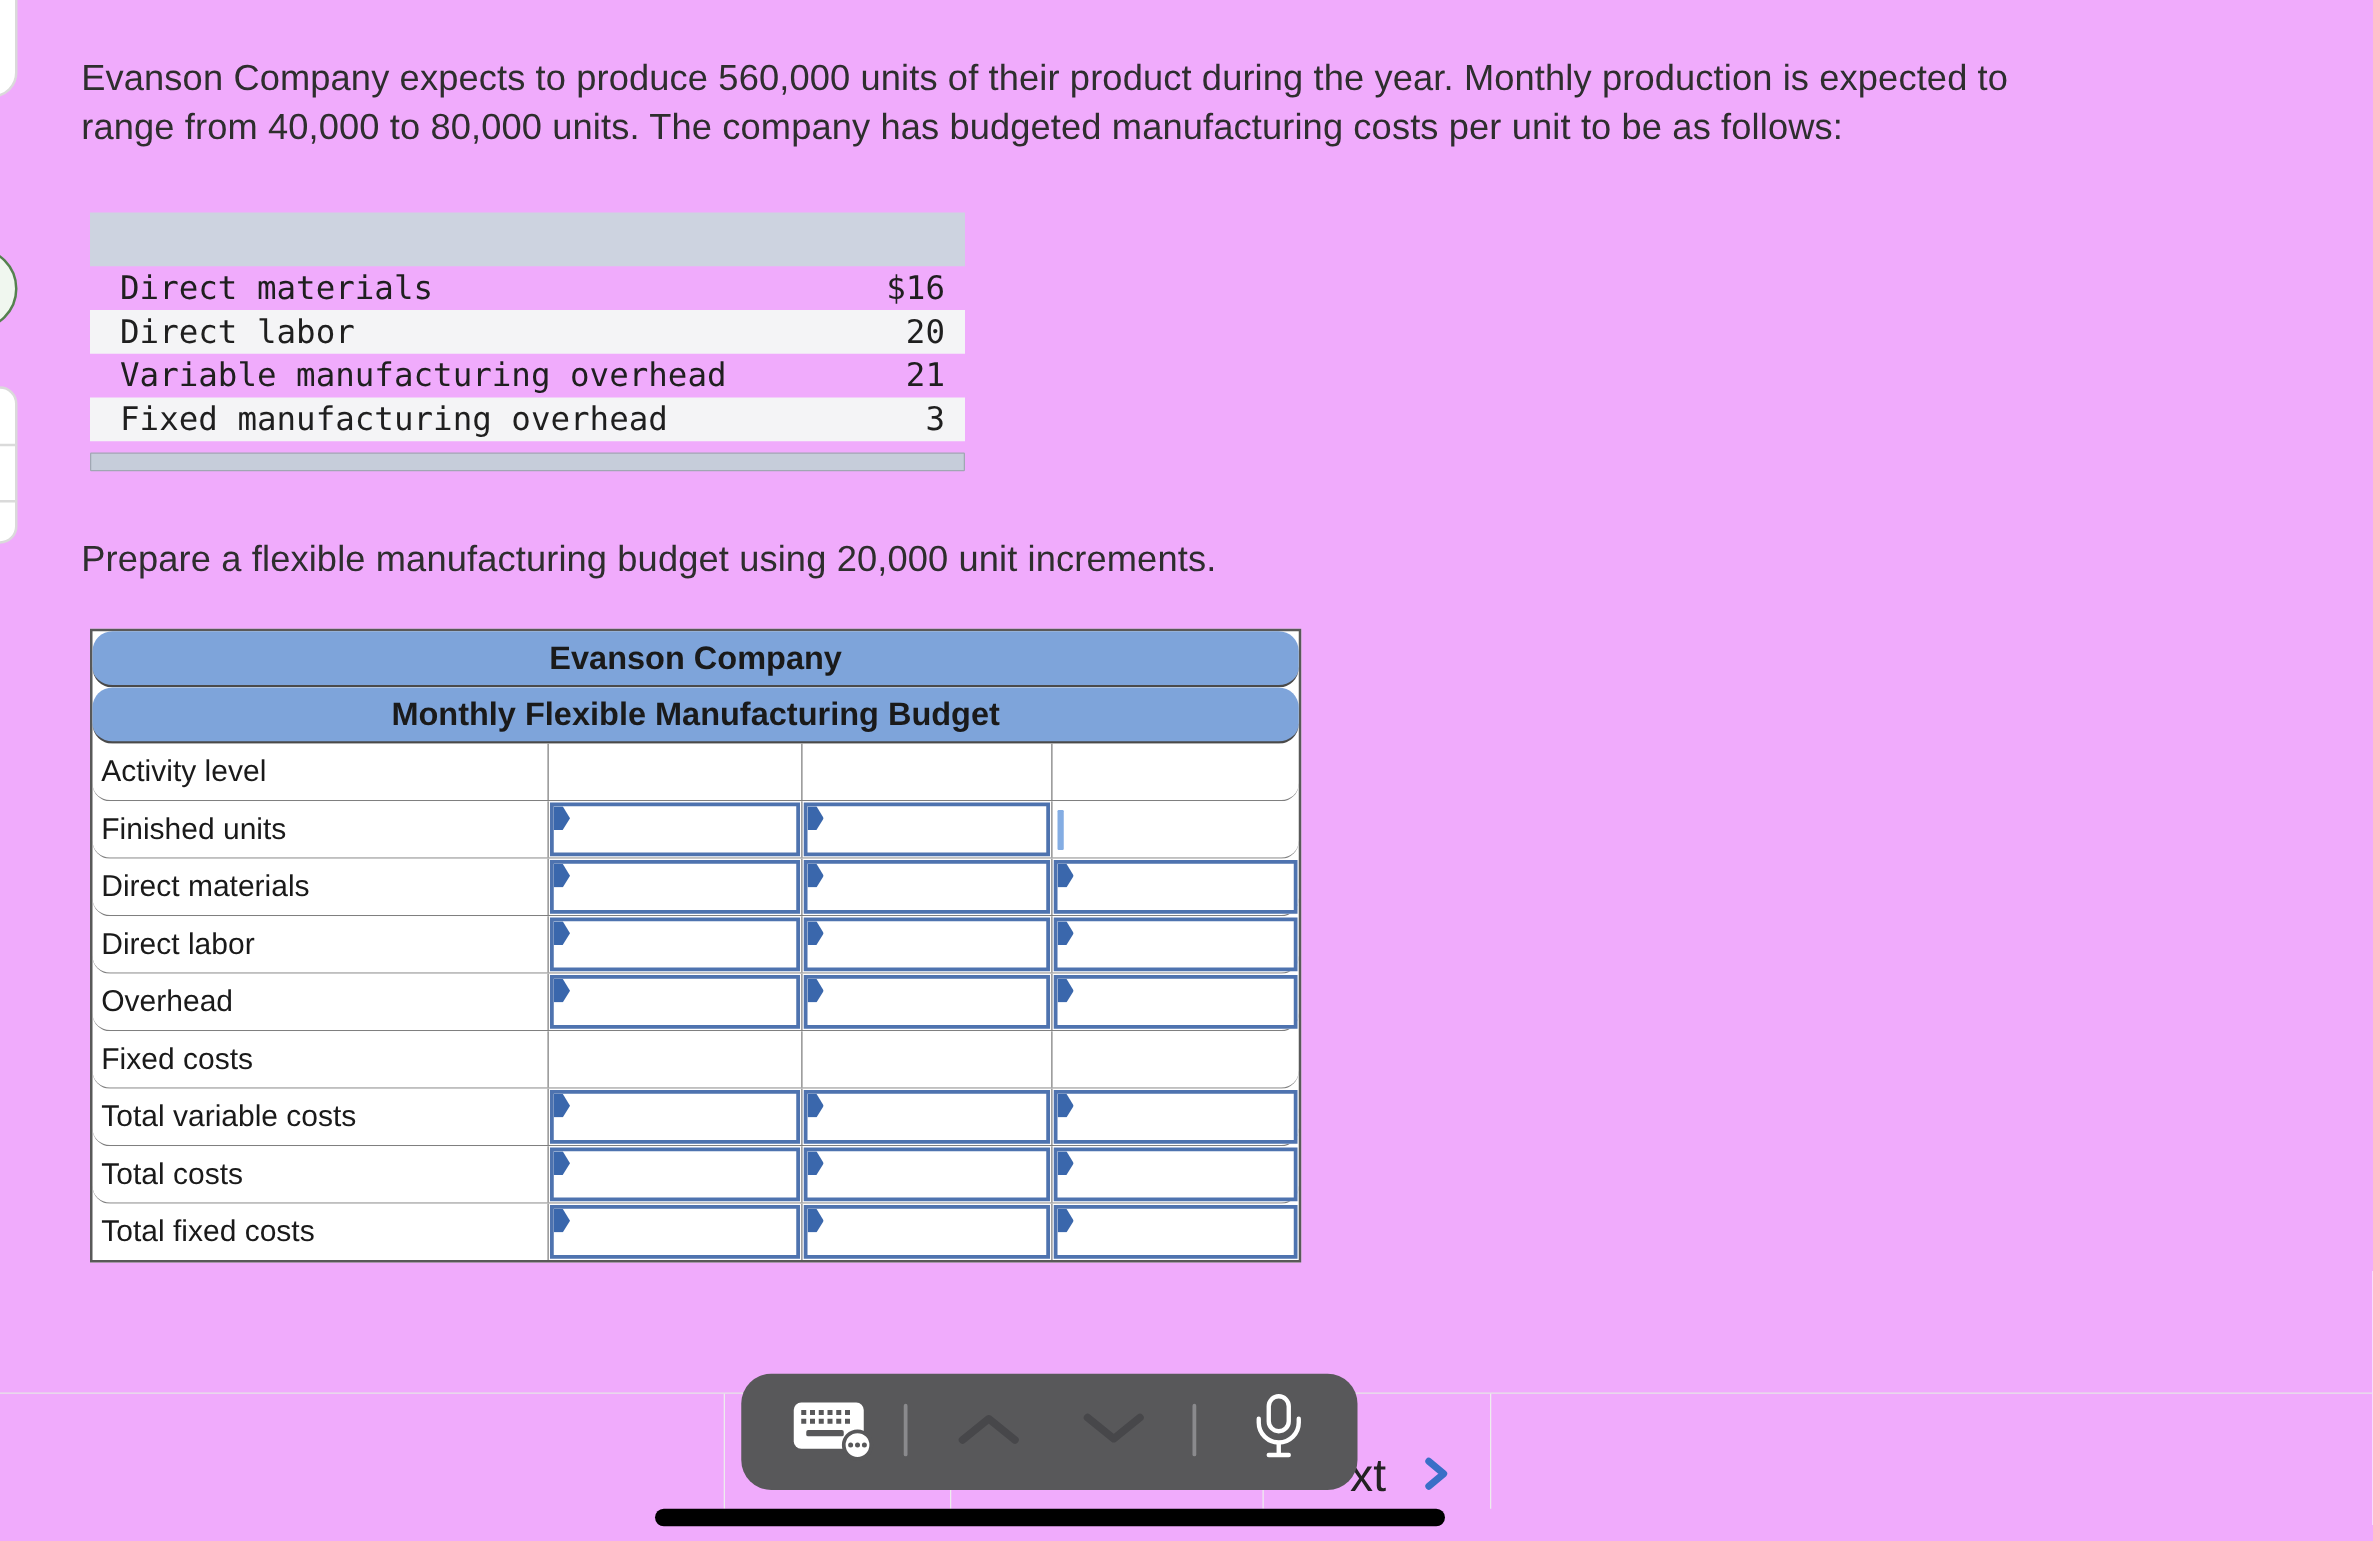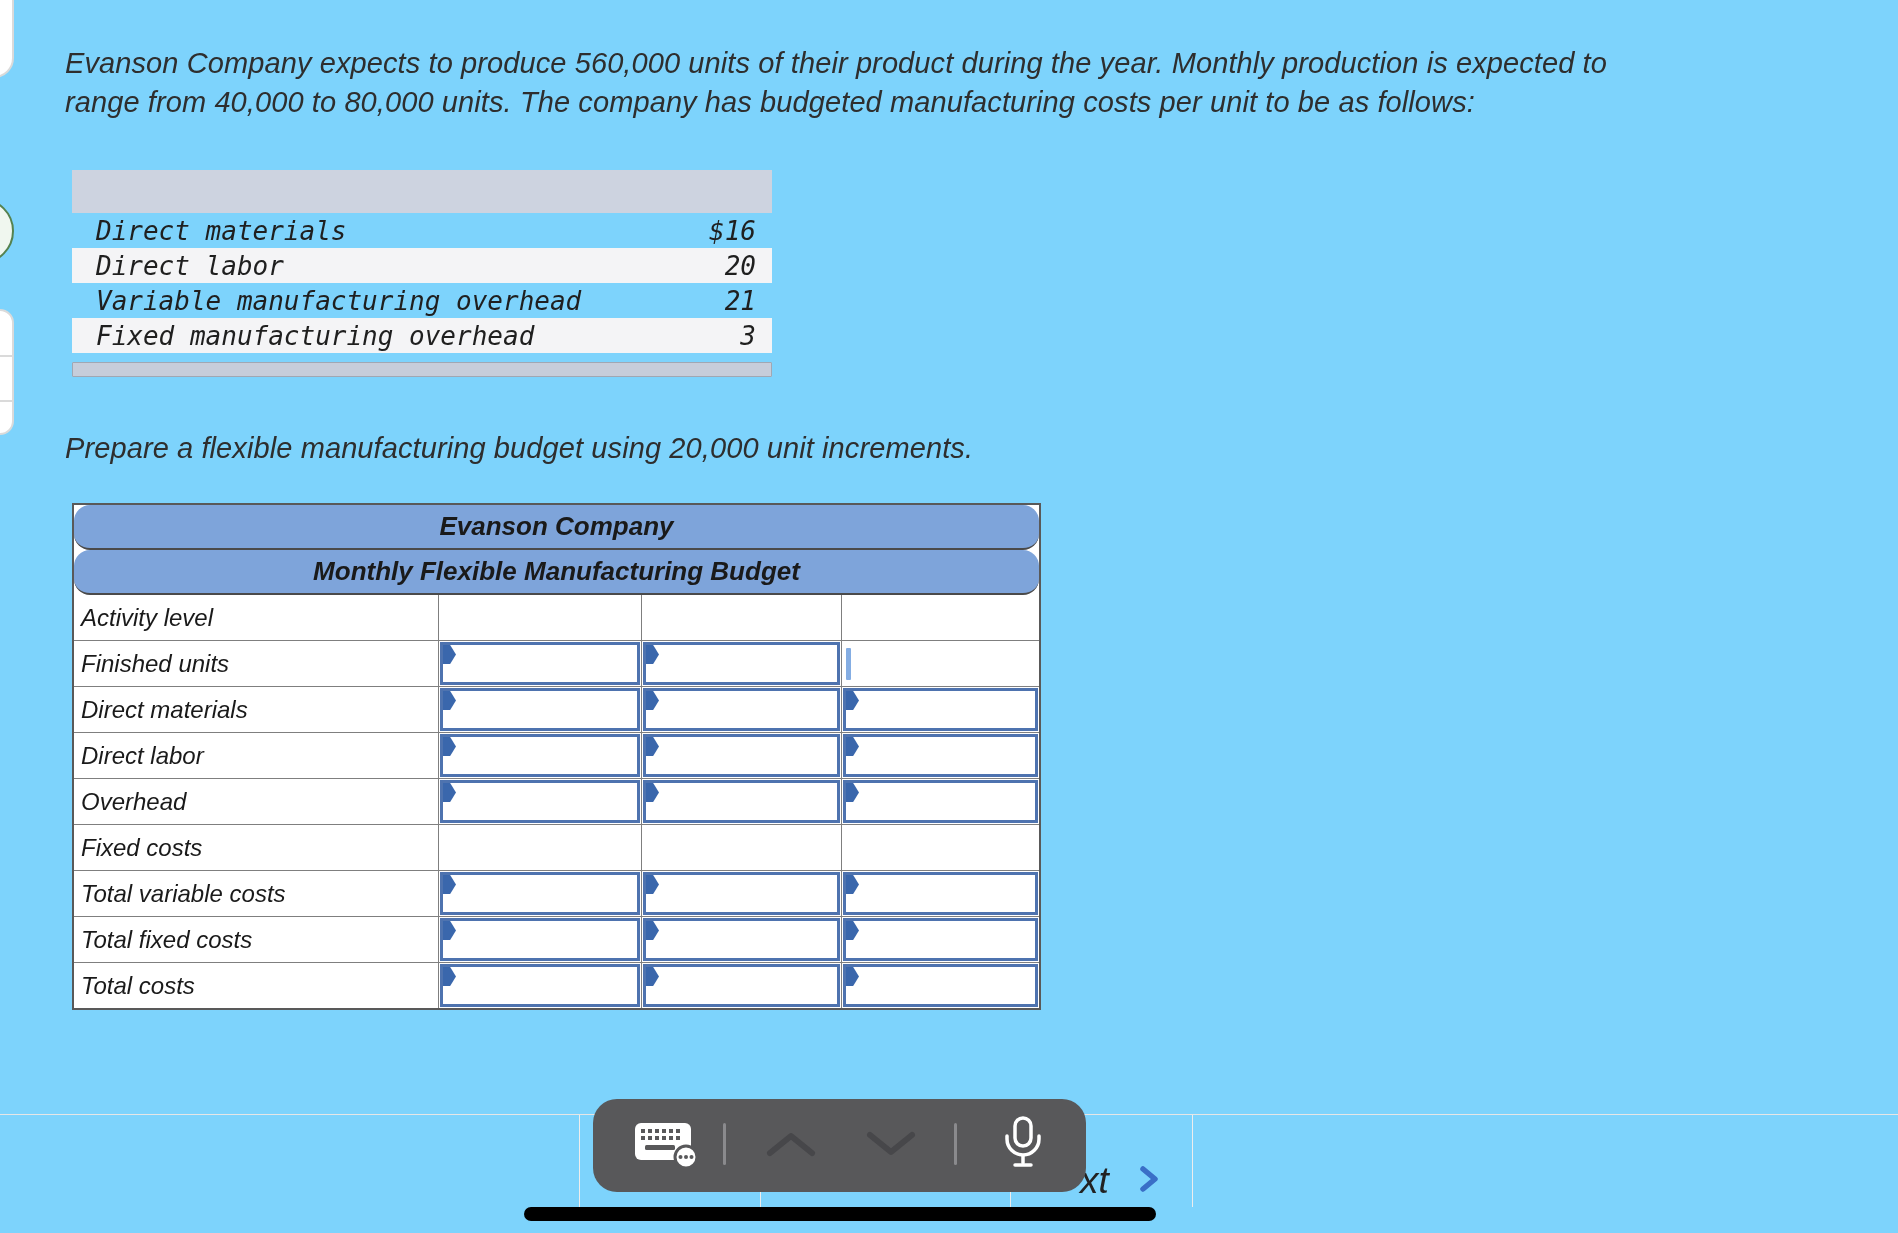--- a/index.html
+++ b/index.html
@@ -1,17 +1,17 @@
 <!DOCTYPE html>
 <html style="--text_dark: #2E2E2E; --header_blue: #7EA4DA; --table_border_dark: #595959; --grid_line: #7F7F7F; --input_border: #4E73AF; --flag_blue: #3A67AC; --caret_blue: #84ADE3; --cost_header_bar: #CDD3E0; --row_stripe: #F4F4F6; --scrollbar_track: #C6CDDA; --scrollbar_border: #A0A7B3; --toolbar_bg: #58585A; --toolbar_icon: #FFFFFF; --toolbar_disabled: #47474A; --toolbar_separator: #8A8A8D; --next_blue: #3A6FC7; --home_indicator: #000000; --fragment_border: #DADADA; --green_circle_border: #55824F; --green_circle_fill: #F0F7EF; --footer_line: #E6E6E6;"><head>
 <meta charset="utf-8">
 <style>
   html,body{margin:0;padding:0;background:#fff;}
-  .canvas{position:relative;width:1898px;height:1233px;background:#7dd3fc;overflow:hidden;
-          font-family:"Liberation Sans",sans-serif;color:var(--text_dark);font-style:italic;}
+  .canvas{position:relative;width:1898px;height:1233px;background:#f0abfc;overflow:hidden;
+          font-family:"Liberation Sans",sans-serif;color:var(--text_dark);}
 
   
   .frag-card{position:absolute;left:-58px;top:-42px;width:68px;height:116px;background:#fff;
              border:2px solid var(--fragment_border);border-radius:20px;}
   .frag-circle{position:absolute;left:-52px;top:198px;width:62px;height:62px;border-radius:50%;
                background:var(--green_circle_fill);border:2.5px solid var(--green_circle_border);}
   .frag-stack{position:absolute;left:-44px;top:309px;width:54px;height:122px;background:#fff;
               border:2px solid var(--fragment_border);border-radius:14px;}
   .frag-stack .div1,.frag-stack .div2{position:absolute;left:0;right:0;height:2px;background:var(--fragment_border);}
   .frag-stack .div1{top:44px}.frag-stack .div2{top:89px}
@@ -31,21 +31,21 @@
                   box-sizing:border-box;border-radius:1px;}
 
   
   .instruction{position:absolute;left:65px;top:432px;font-size:29px;color:var(--text_dark);letter-spacing:0.1px;white-space:nowrap;}
 
   
   .budget{position:absolute;left:72px;top:503px;width:965px;border:2px solid var(--table_border_dark);background:#fff;}
   .bheader{height:43px;background:var(--header_blue);border-bottom:2px solid #4a4a4a;
            display:flex;align-items:center;justify-content:center;
            font-size:26px;font-weight:bold;color:#1a1a1a;border-radius:16px;}
-  .brow{display:flex;height:45px;border-bottom:1px solid var(--grid_line);}
+  .brow{display:flex;height:45px;border-bottom:1px solid var(--grid_line);border-radius:14px;}
   .brow:last-child{border-bottom:none;}
   .bcell{box-sizing:border-box;position:relative;}
   .blabel{width:365px;display:flex;align-items:center;padding-left:7px;
           font-size:24px;color:#1a1a1a;border-right:1px solid var(--grid_line);}
   .blabel.indent{}
   .bdata{border-right:1px solid var(--grid_line);}
   .bdata.c0{width:203px;}
   .bdata.c1{width:200px;}
   .bdata.c2{width:197px;border-right:none;}
   .blue-input{position:absolute;top:1px;left:1px;right:1px;bottom:1px;background:#fff;
@@ -215,39 +215,39 @@
               <div class="flag"></div>
             </div>
           </div>
           <div class="bcell bdata c2">
             <div class="blue-input">
               <div class="flag"></div>
             </div>
           </div>
         </div>
         <div class="brow">
+          <div class="bcell blabel">Total costs</div>
+          <div class="bcell bdata c0">
+            <div class="blue-input">
+              <div class="flag"></div>
+            </div>
+          </div>
+          <div class="bcell bdata c1">
+            <div class="blue-input">
+              <div class="flag"></div>
+            </div>
+          </div>
+          <div class="bcell bdata c2">
+            <div class="blue-input">
+              <div class="flag"></div>
+            </div>
+          </div>
+        </div>
+        <div class="brow">
           <div class="bcell blabel indent">Total fixed costs</div>
-          <div class="bcell bdata c0">
-            <div class="blue-input">
-              <div class="flag"></div>
-            </div>
-          </div>
-          <div class="bcell bdata c1">
-            <div class="blue-input">
-              <div class="flag"></div>
-            </div>
-          </div>
-          <div class="bcell bdata c2">
-            <div class="blue-input">
-              <div class="flag"></div>
-            </div>
-          </div>
-        </div>
-        <div class="brow">
-          <div class="bcell blabel">Total costs</div>
           <div class="bcell bdata c0">
             <div class="blue-input">
               <div class="flag"></div>
             </div>
           </div>
           <div class="bcell bdata c1">
             <div class="blue-input">
               <div class="flag"></div>
             </div>
           </div>

